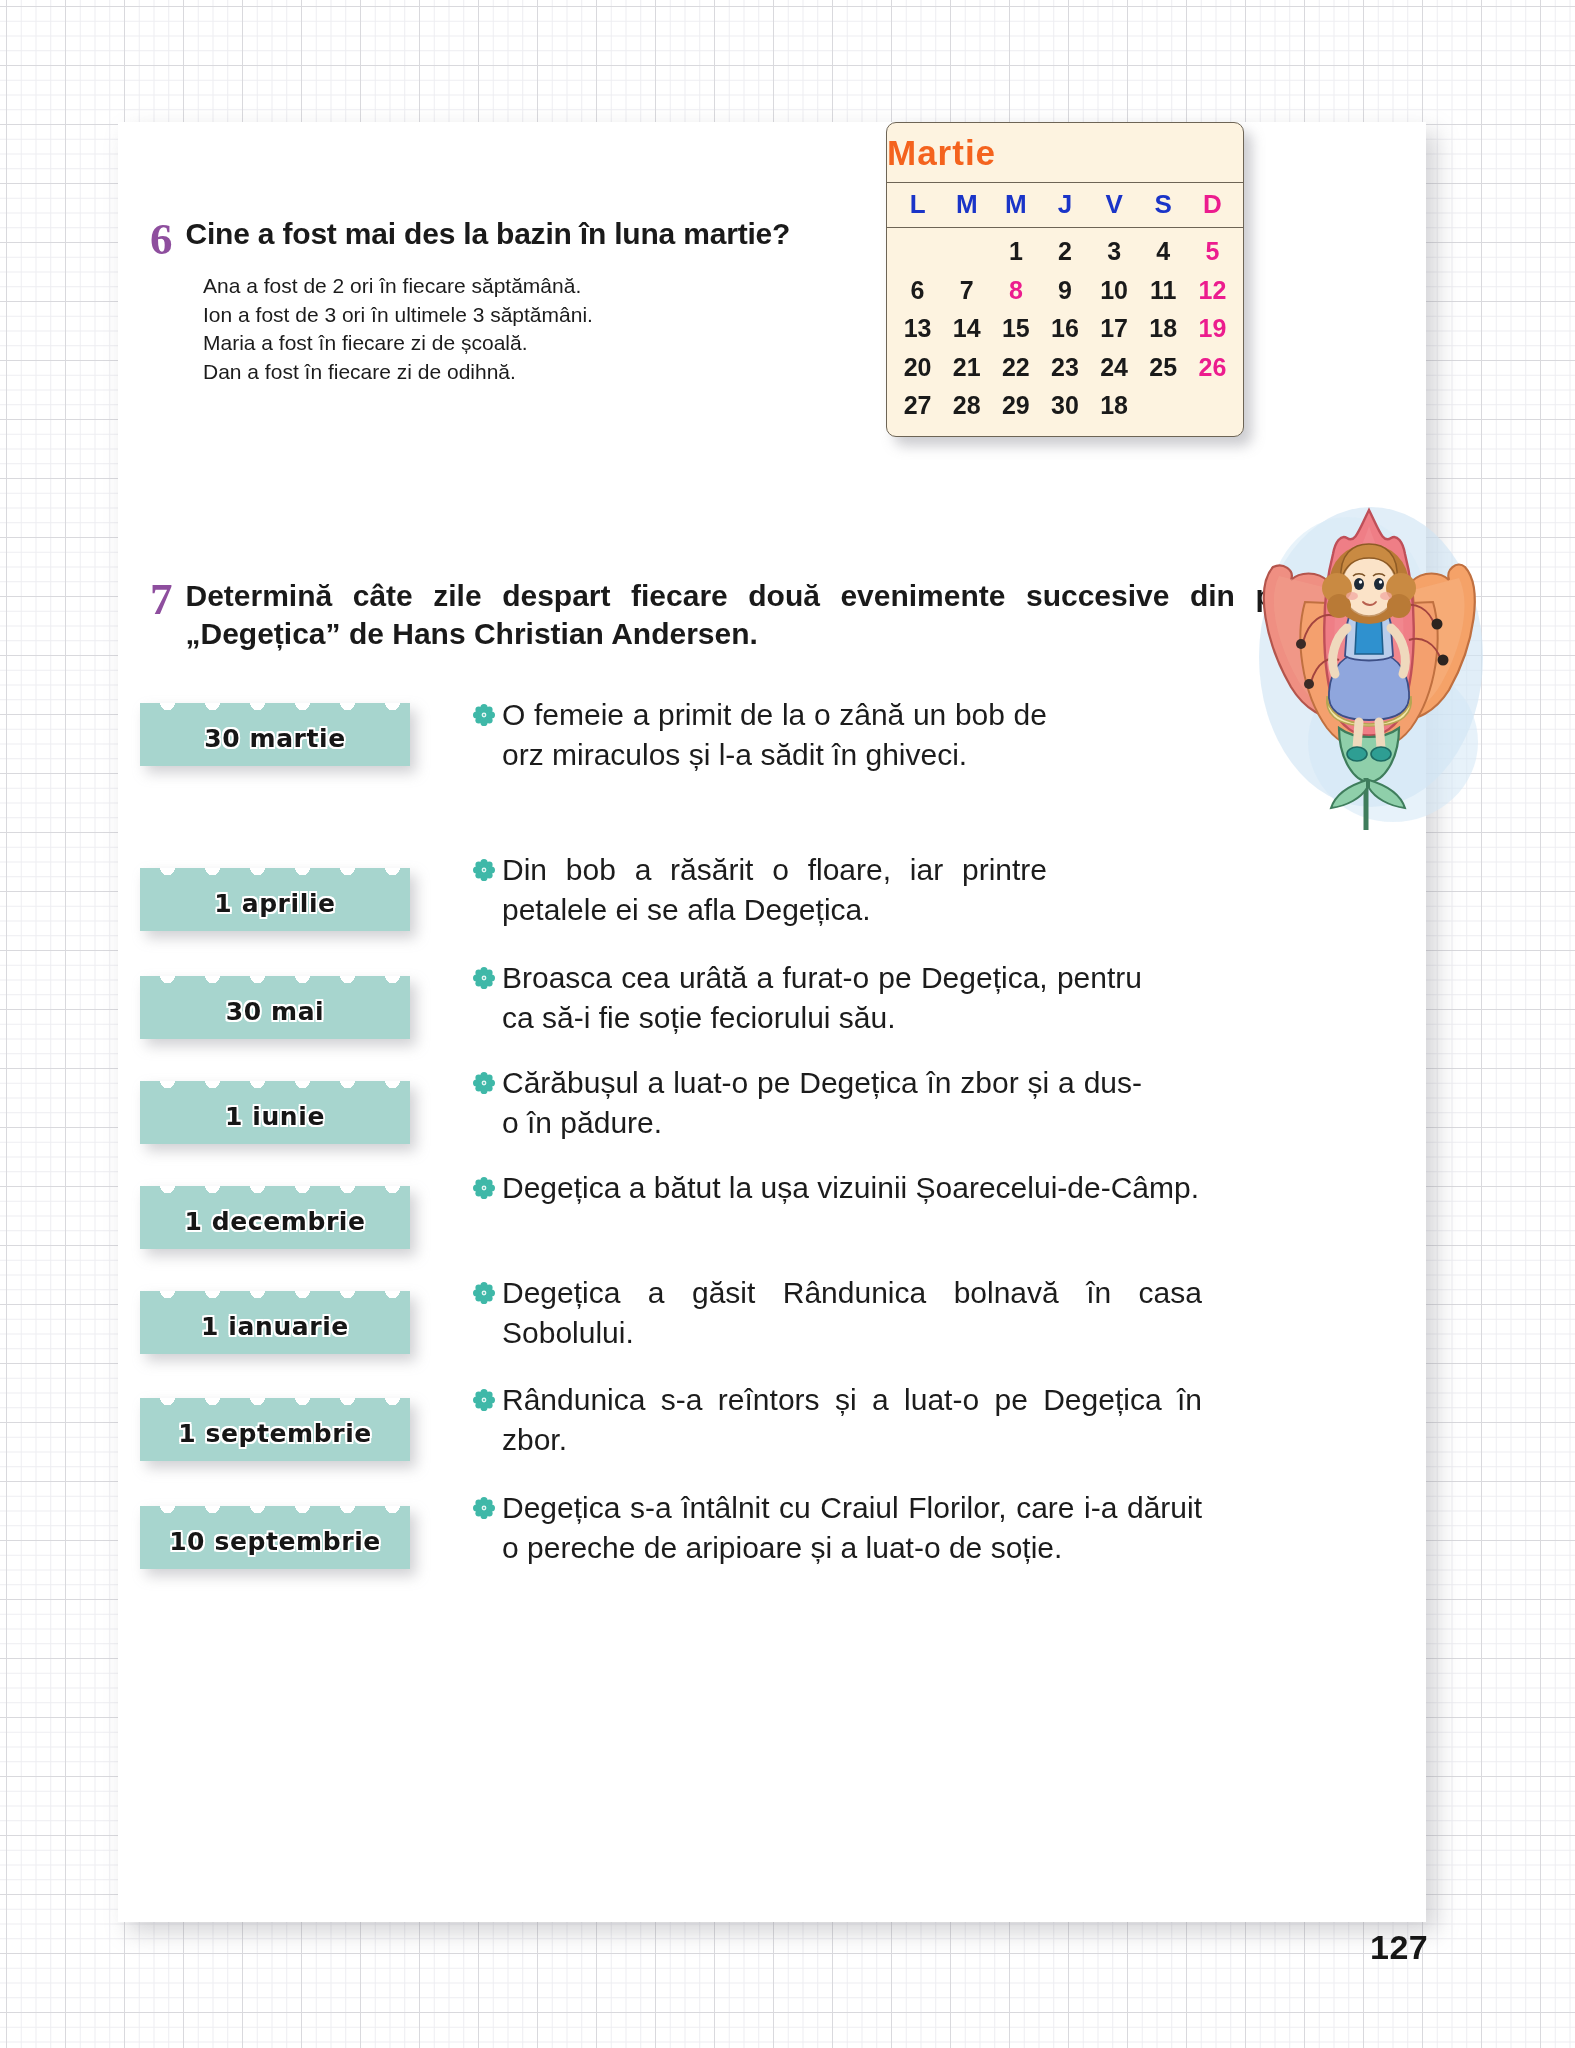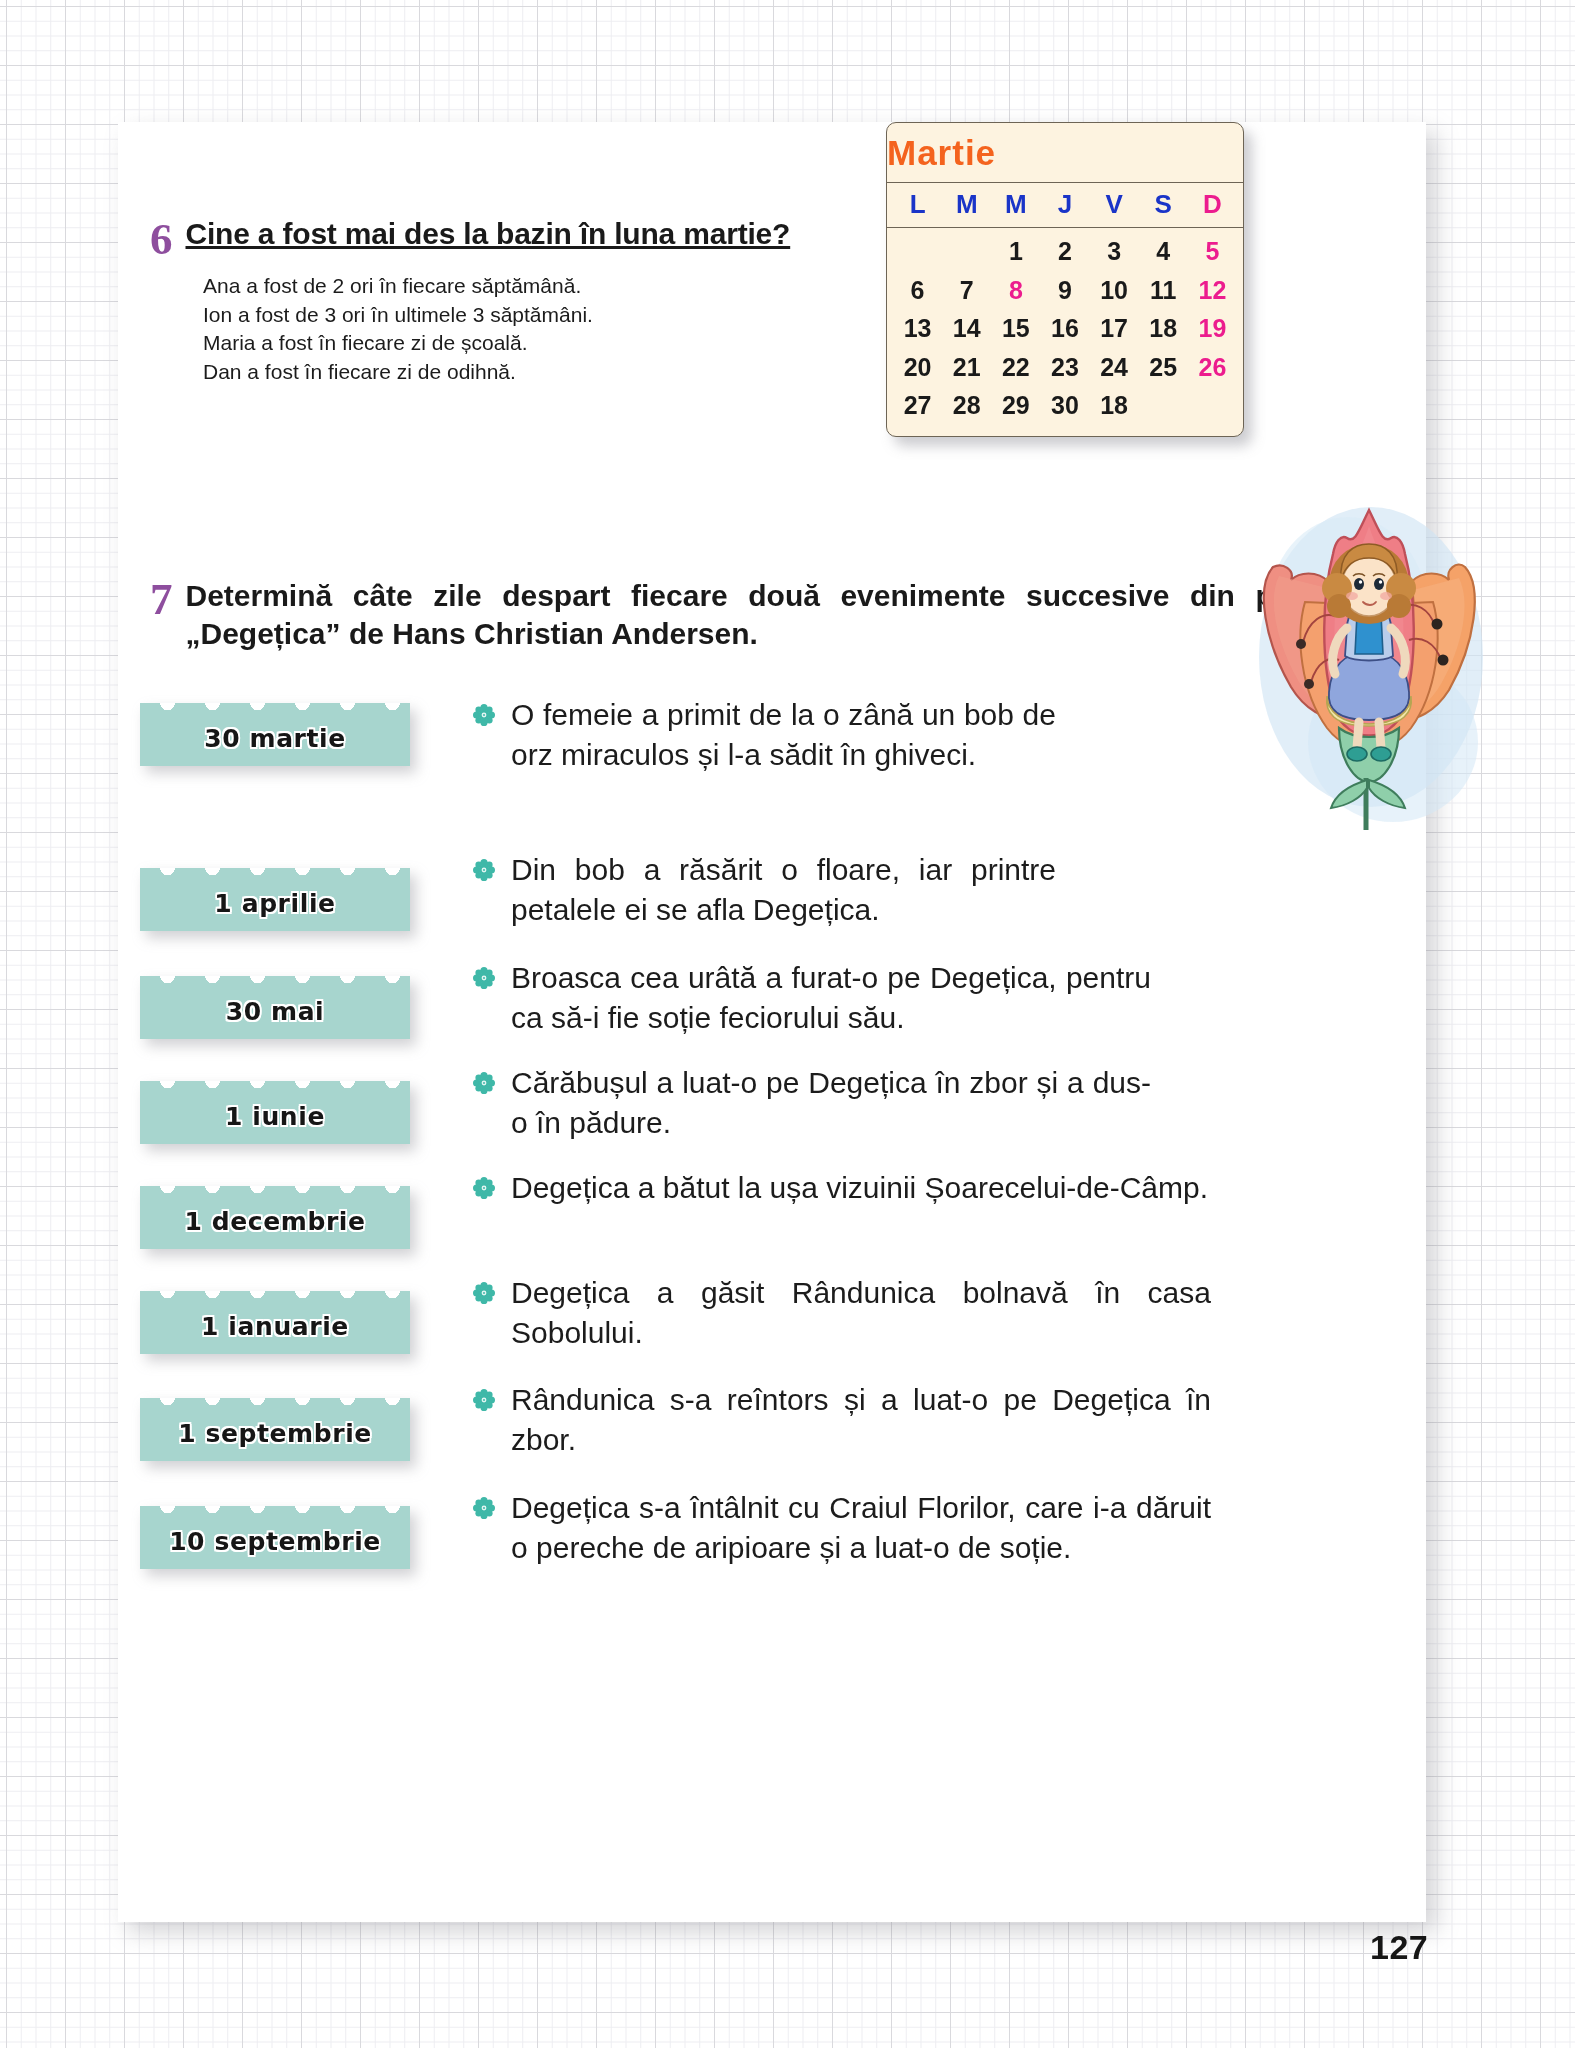--- a/index.html
+++ b/index.html
@@ -68,21 +68,20 @@
     display: flex;
     align-items: flex-start;
     gap: 13px;
   }
   #ex6-prompt {
     font-size: 30px;
     font-weight: bold;
     color: #1a1a1a;
     line-height: 1.15;
     letter-spacing: -0.2px;
-    text-decoration: underline;
   }
   #ex6-lines {
     margin-top: 10px;
     margin-left: 53px;
     font-size: 21px;
     color: #1c1c1c;
     line-height: 1.36;
   }
   #ex6-lines div { white-space: nowrap; }
 
@@ -211,21 +210,21 @@
        0px   -1.8px 0 #ffffff,
        0px    1.8px 0 #ffffff,
       -1.8px  0px   0 #ffffff,
        1.8px  0px   0 #ffffff;
   }
 
   .tl-text-cell {
     flex: 1 1 auto;
     display: flex;
     align-items: flex-start;
-    gap: 16px;
+    gap: 7px;
     padding-right: 8px;
   }
   .flower-bullet {
     flex: 0 0 auto;
     margin-top: 9px;
   }
   .tl-text {
     font-size: 30px;
     color: #1c1c1c;
     line-height: 1.33;

